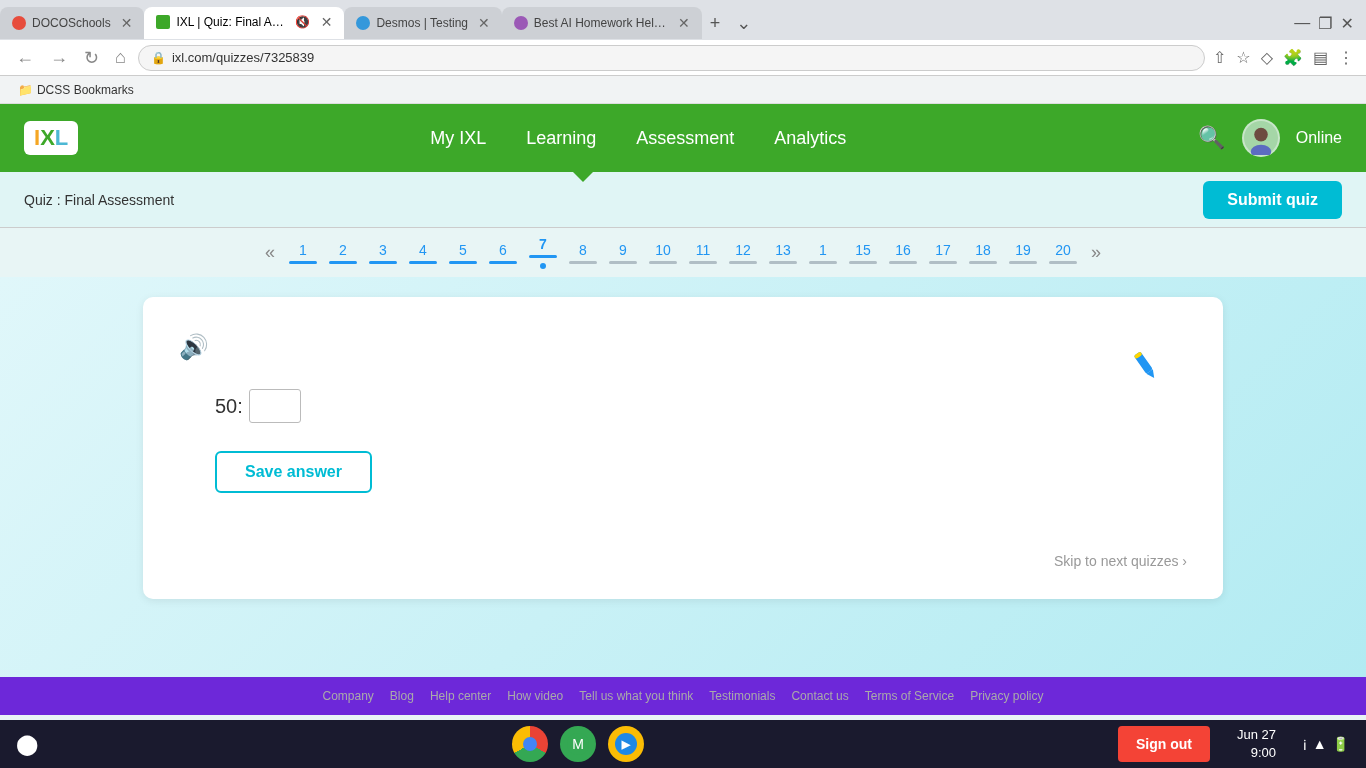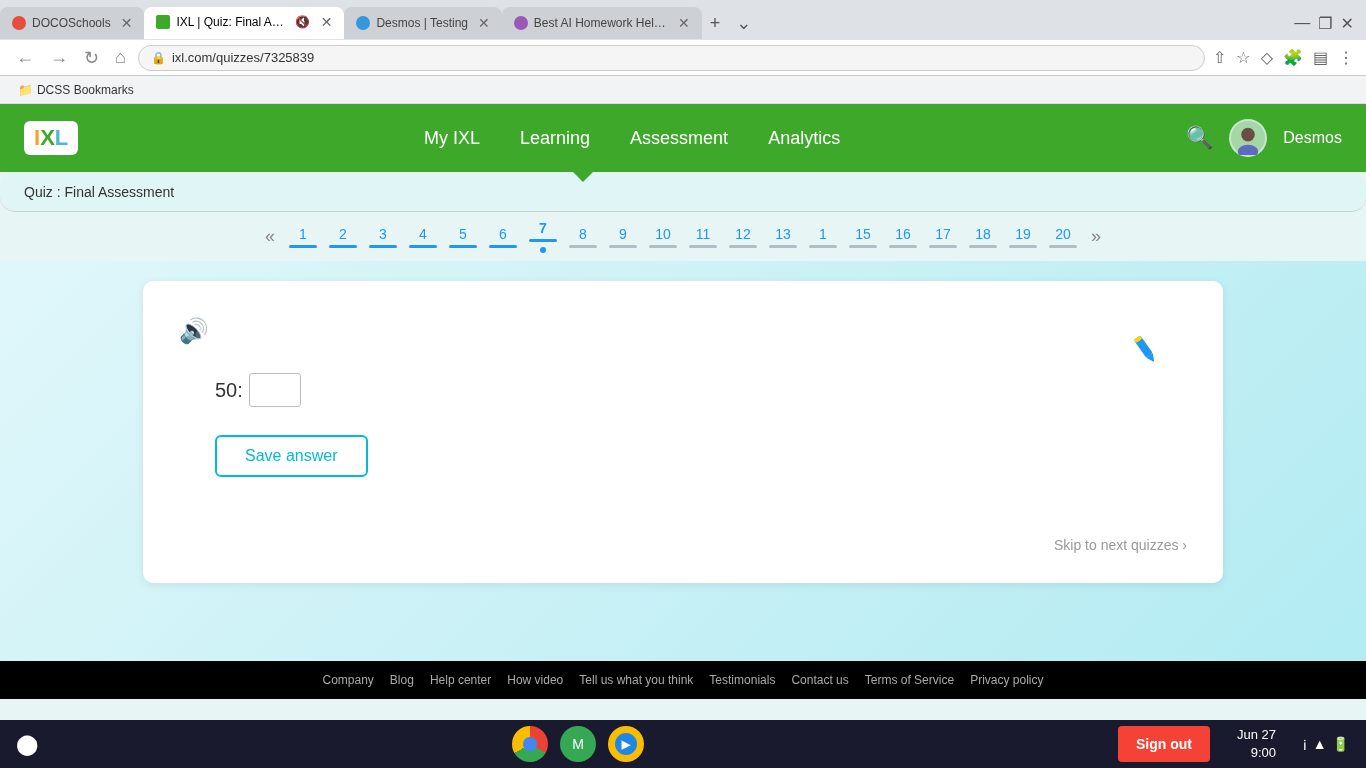--- a/index.html
+++ b/index.html
@@ -31,21 +31,21 @@
     .ixl-logo-border { background: #fff; padding: 4px 10px; border-radius: 6px; }
     .nav-links { display: flex; gap: 40px; flex: 1; justify-content: center; }
     .nav-link { color: #fff; font-size: 18px; font-weight: 500; text-decoration: none; cursor: pointer; }
     .nav-right { display: flex; align-items: center; gap: 16px; }
     .search-icon-nav { color: #fff; font-size: 22px; cursor: pointer; }
     .user-avatar { width: 38px; height: 38px; border-radius: 50%; background: #c8e6c9; display: flex; align-items: center; justify-content: center; overflow: hidden; }
     .user-avatar svg { width: 34px; height: 34px; }
     .user-name { color: #fff; font-size: 16px; font-weight: 500; }
 
     
-    .quiz-header { background: #e0f5f5; height: 40px; display: flex; align-items: center; padding: 0 24px; justify-content: space-between; border-bottom: 1px solid #ccc; border-radius: 15px; }
+    .quiz-header { background: #e0f5f5; height: 56px; display: flex; align-items: center; padding: 0 24px; justify-content: space-between; border-bottom: 1px solid #ccc; }
     .breadcrumb { font-size: 14px; color: #4db8d4; }
     .breadcrumb span { color: #333; }
     .submit-btn { background: #00bcd4; color: #fff; border: none; border-radius: 6px; padding: 10px 24px; font-size: 16px; font-weight: 600; cursor: pointer; }
 
     
     .question-nav { background: #e8f5f5; padding: 8px 0; display: flex; align-items: center; justify-content: center; gap: 4px; }
     .q-nav-btn { background: none; border: none; font-size: 18px; color: #888; cursor: pointer; padding: 2px 6px; }
     .q-num { display: flex; flex-direction: column; align-items: center; cursor: pointer; width: 36px; }
     .q-num-label { font-size: 14px; color: #2196f3; font-weight: 500; }
     .q-num-bar { height: 3px; width: 28px; border-radius: 2px; margin-top: 3px; }
@@ -53,26 +53,26 @@
     .q-num-bar.unanswered { background: #b0bec5; }
     .q-dot { width: 6px; height: 6px; border-radius: 50%; background: #2196f3; margin-top: 5px; }
 
     
     .main-content { padding: 20px 40px; background: linear-gradient(135deg, #e0f7fa 0%, #b2ebf2 100%); min-height: 400px; }
     .question-card { background: #fff; border-radius: 10px; padding: 30px 36px; max-width: 1080px; margin: 0 auto; box-shadow: 0 2px 8px rgba(0,0,0,0.08); min-height: 300px; }
     .question-text { font-size: 18px; color: #222; display: flex; align-items: flex-start; gap: 12px; margin-bottom: 24px; line-height: 1.5; }
     .speaker-icon { color: #4db8d4; font-size: 24px; margin-top: 2px; flex-shrink: 0; }
     .ratio-input-row { display: flex; align-items: center; gap: 6px; font-size: 20px; color: #333; margin-bottom: 28px; margin-left: 36px; margin-top: 16px; }
     .ratio-input { width: 52px; height: 34px; border: 1px solid #bbb; border-radius: 3px; font-size: 18px; text-align: center; padding: 2px 4px; }
-    .save-answer-btn { border: 2px solid #00bcd4; color: #00bcd4; background: #fff; border-radius: 6px; padding: 10px 28px; font-size: 16px; font-weight: 400; cursor: pointer; margin-left: 36px; }
+    .save-answer-btn { border: 2px solid #00bcd4; color: #00bcd4; background: #fff; border-radius: 6px; padding: 10px 28px; font-size: 16px; font-weight: 700; cursor: pointer; margin-left: 36px; }
     .skip-row { display: flex; justify-content: flex-end; margin-top: 60px; }
     .skip-link { color: #999; font-size: 14px; cursor: pointer; }
 
     
-    .footer-area { background: #000000; padding: 12px 40px; text-align: center; font-size: 12px; color: #aaa; display: flex; justify-content: center; gap: 16px; }
+    .footer-area { background: #6d28d9; padding: 12px 40px; text-align: center; font-size: 12px; color: #aaa; display: flex; justify-content: center; gap: 16px; }
     .footer-link { color: #aaa; cursor: pointer; }
 
     
     .taskbar { position: fixed; bottom: 0; left: 0; right: 0; height: 48px; background: #1a1a2e; display: flex; align-items: center; padding: 0 16px; }
     .taskbar-left { display: flex; align-items: center; }
     .taskbar-center { flex: 1; display: flex; justify-content: center; gap: 12px; }
     .taskbar-right { display: flex; gap: 27px; }
     .chrome-icon { background: conic-gradient(#ea4335 0deg 120deg, #34a853 120deg 240deg, #fbbc04 240deg 360deg); border-radius: 50%; width: 36px; height: 36px; position: relative; }
     .chrome-center { position: absolute; top: 50%; left: 50%; transform: translate(-50%, -50%); width: 14px; height: 14px; border-radius: 50%; background: #4285f4; }
     .meet-icon { background: #34a853; border-radius: 50%; width: 36px; height: 36px; display: flex; align-items: center; justify-content: center; color: #fff; font-size: 16px; }
@@ -162,34 +162,35 @@
   </div>
   <div class="nav-right">
     <span class="search-icon-nav">🔍</span>
     <div class="user-avatar">
       <svg viewBox="0 0 40 40" xmlns="http://www.w3.org/2000/svg">
         <circle cx="20" cy="20" r="20" fill="#a5d6a7"></circle>
         <circle cx="20" cy="16" r="8" fill="#6d4c41"></circle>
         <ellipse cx="20" cy="36" rx="12" ry="8" fill="#5c6bc0"></ellipse>
       </svg>
     </div>
-    <span class="user-name">Desmos</span>
+    <span class="user-name">Online</span>
   </div>
 </div>
 
 <div style="position:relative;background:#e0f5f5;">
   <div style="position:absolute;left:573px;top:0;width:0;height:0;border-left:10px solid transparent;border-right:10px solid transparent;border-top:10px solid #3da829;"></div>
 </div>
 
 <div class="quiz-header">
   <div class="breadcrumb">
     <span>Quiz</span>
     <span> : </span>
     <span>Final Assessment</span>
   </div>
+  <button class="submit-btn">Submit quiz</button>
 </div>
 
 <div class="question-nav">
   <button class="q-nav-btn">«</button>
   <div class="q-num">
     <span class="q-num-label">1</span>
     <div class="q-num-bar answered"></div>
   </div>
   <div class="q-num">
     <span class="q-num-label">2</span>

